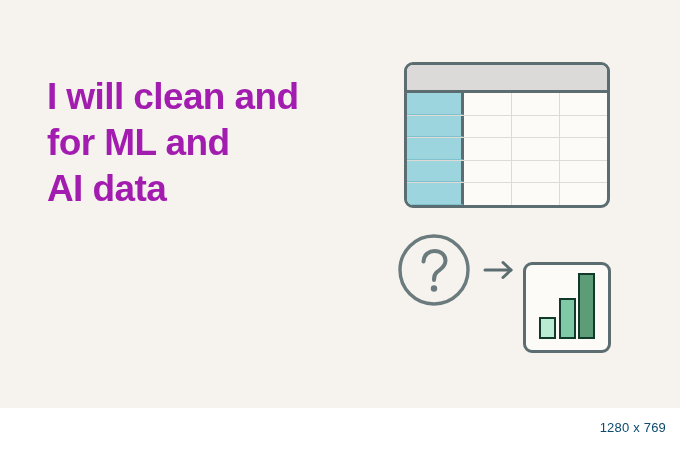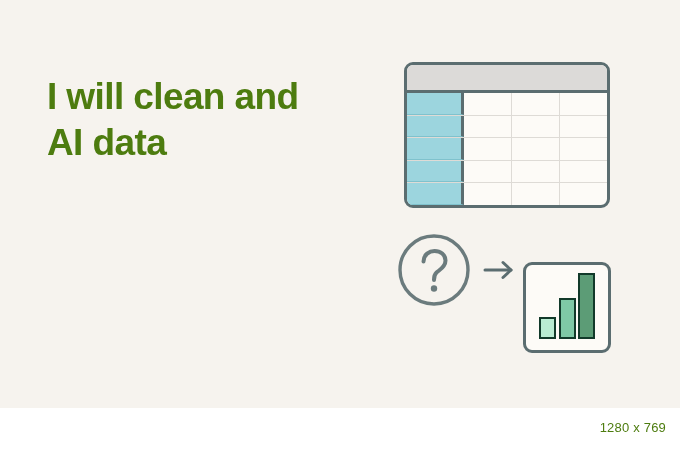--- a/index.html
+++ b/index.html
@@ -25,21 +25,21 @@
     background: #f6f3ee;
     overflow: hidden;
   }
 
   
   #headline {
     position: absolute;
     left: 47px;
     top: 74px;
     width: 340px;
-    color: #4d7c0f;
+    color: #a21caf;
     font-size: 37px;
     line-height: 46px;
     font-weight: 700;
     letter-spacing: -0.6px;
   }
   #headline .hl-line { display: block; white-space: nowrap; }
 
   
   #table-illustration {
     position: absolute;
@@ -133,33 +133,34 @@
     width: 17px;
     border: 2px solid #123a2a;
     box-sizing: border-box;
   }
 
   
   #dimension-caption {
     position: absolute;
     right: 14px;
     top: 420px;
-    color: #4d7c0f;
+    color: #0c4a6e;
     font-size: 13px;
     letter-spacing: 0.2px;
     white-space: nowrap;
   }
 </style>
 </head>
 <body>
 
 <div id="thumbnail">
 
   <div id="headline">
     <span class="hl-line">I will clean and</span>
+    <span class="hl-line">for ML and</span>
     <span class="hl-line">AI data</span>
   </div>
 
   <div id="table-illustration">
     <div id="table-header-row"></div>
     <div id="table-body">
       <div class="tbl-row">
         <div class="tbl-cell key-col"></div>
         <div class="tbl-cell"></div>
         <div class="tbl-cell"></div>

